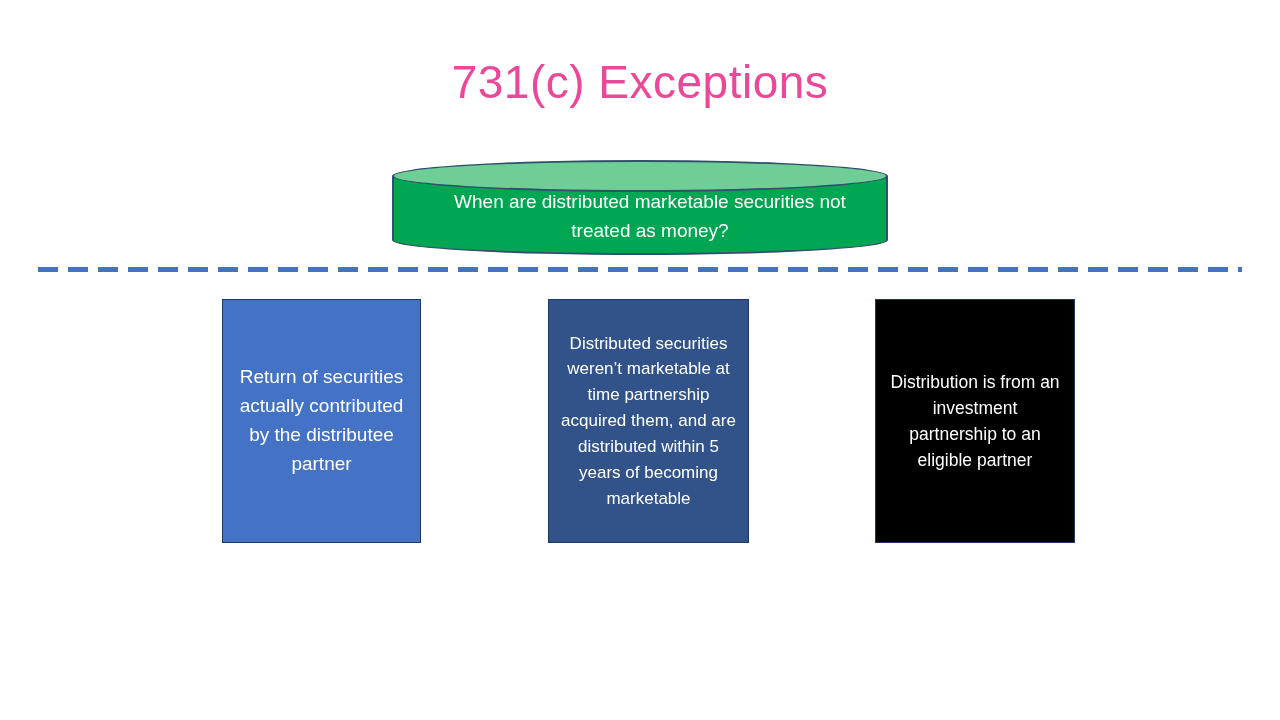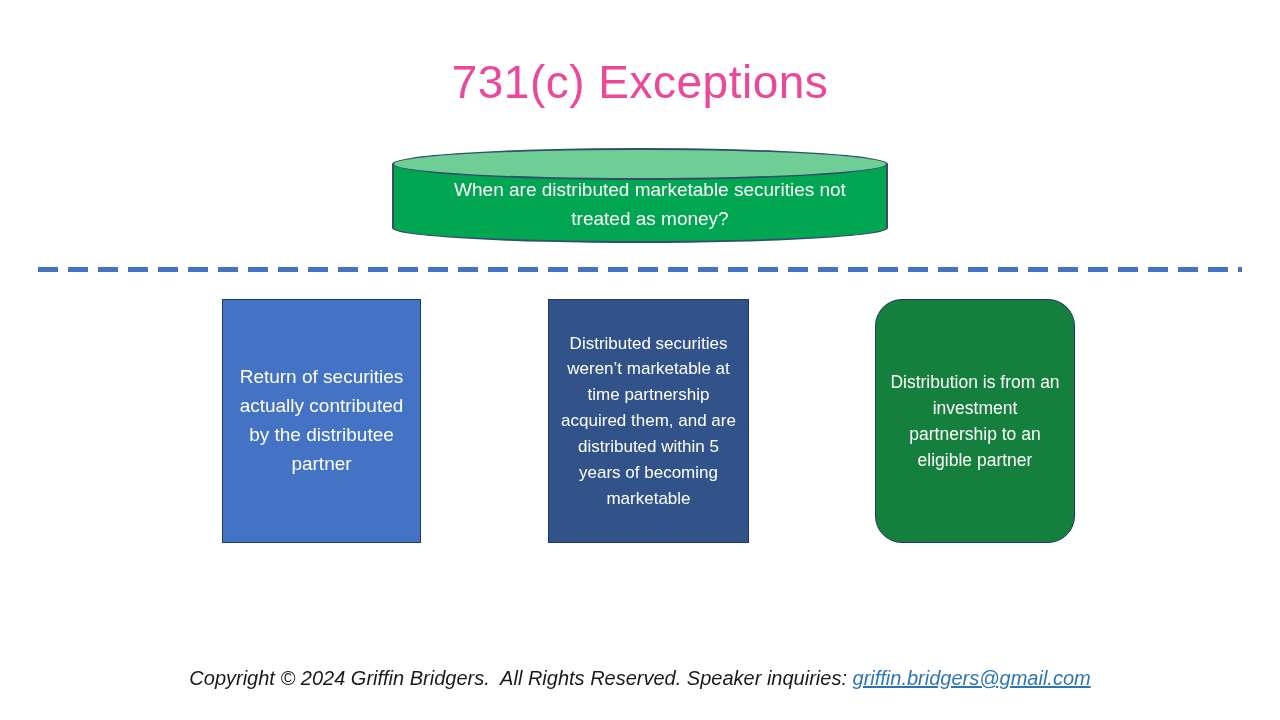--- a/index.html
+++ b/index.html
@@ -19,21 +19,21 @@
     text-align: center;
     font-size: 46px;
     font-weight: 400;
     color: #ec4899;
     letter-spacing: 0.5px;
   }
   
   .cylinder {
     position: absolute;
     left: 392px;
-    top: 148px;
+    top: 160px;
     width: 516px;
     height: 95px;
   }
   .cyl-body {
     position: absolute;
     left: 0;
     top: 16px;
     width: 496px;
     height: 79px;
     box-sizing: border-box;
@@ -122,21 +122,18 @@
   <div class="divider" style="background: repeating-linear-gradient(90deg, rgb(68, 114, 196) 0px, rgb(68, 114, 196) 20px, transparent 20px, transparent 30px);"></div>
 
   <div class="exc-box exc-1" style="background: rgb(68, 114, 196);">
     <span>Return of securities actually contributed by the distributee partner</span>
   </div>
 
   <div class="exc-box exc-2" style="background: rgb(49, 83, 138);">
     <span>Distributed securities weren’t marketable at time partnership acquired them, and are distributed within 5 years of becoming marketable</span>
   </div>
 
-  <div class="exc-box exc-3" style="background: #15803d; border-radius: 27px;">
+  <div class="exc-box exc-3" style="background: #000000;">
     <span>Distribution is from an investment partnership to an eligible partner</span>
   </div>
 
-  <div class="footer">
-    <span>Copyright © 2024 Griffin Bridgers.&nbsp; All Rights Reserved. Speaker inquiries: </span><a href="#" style="color: rgb(46, 117, 182);">griffin.bridgers@gmail.com</a>
-  </div>
 
 </div>
 
 </body></html>

